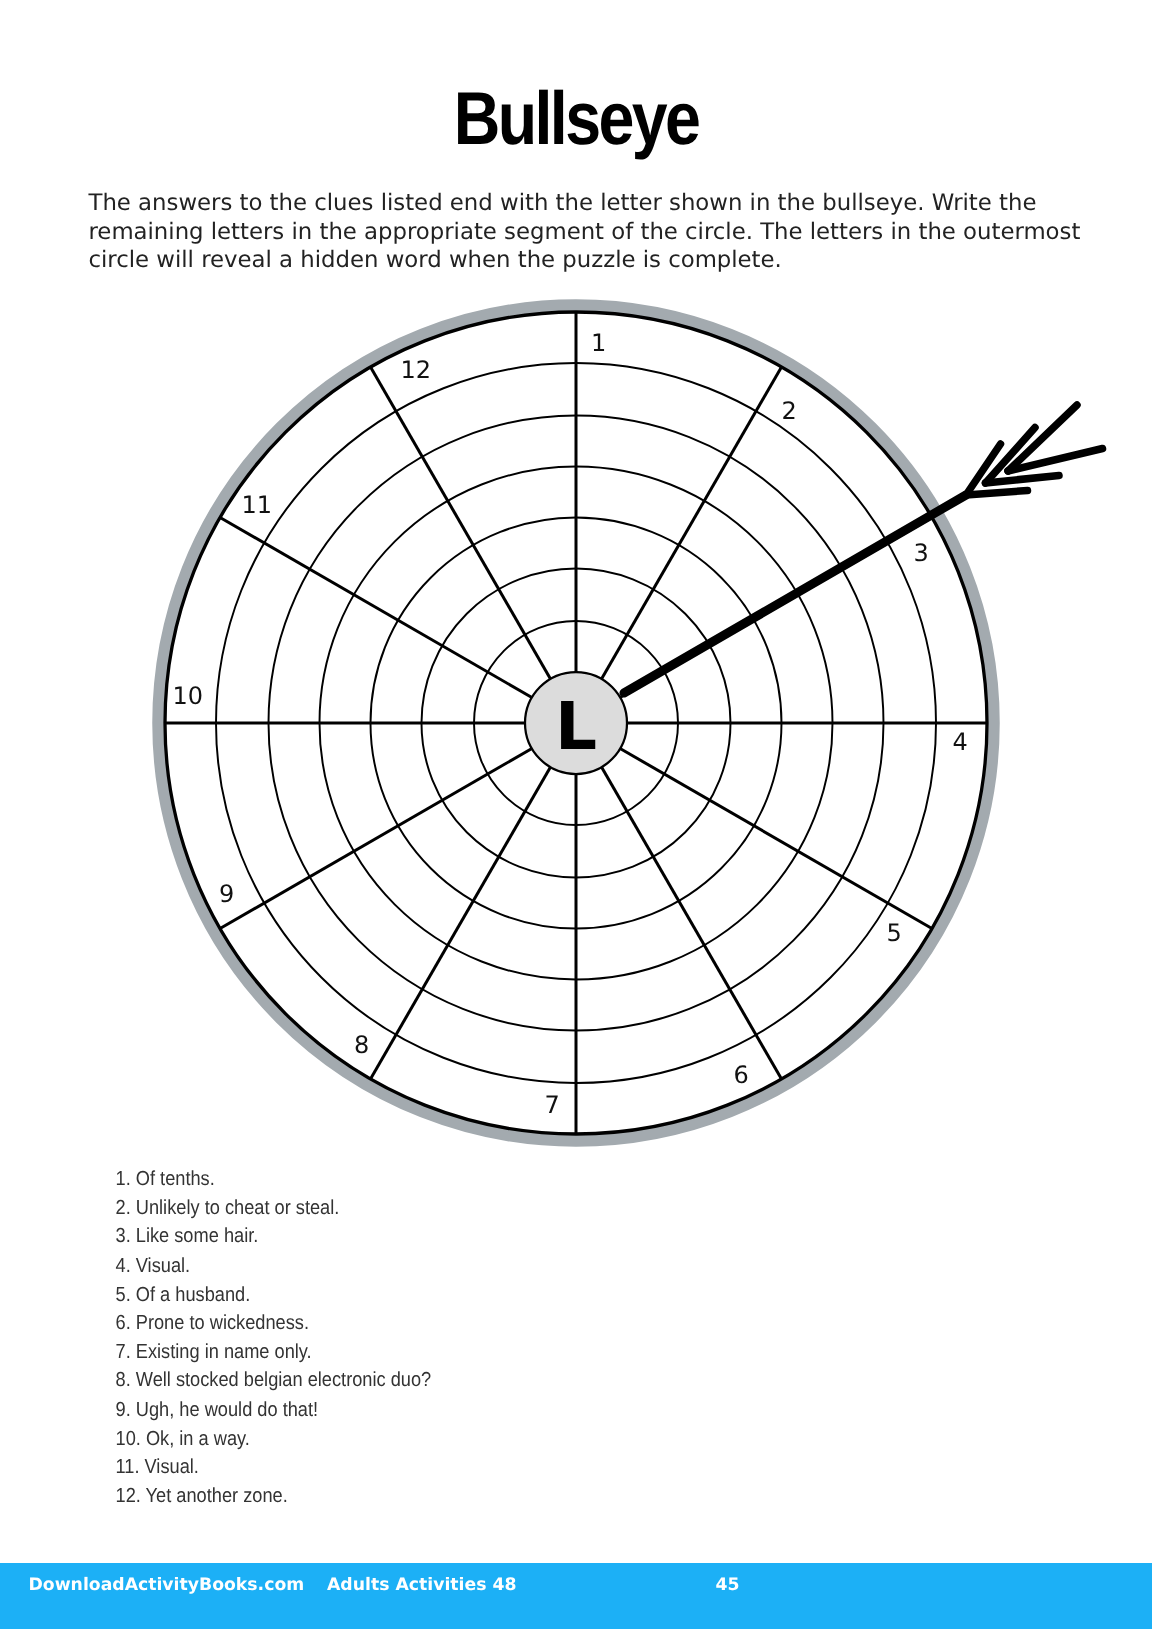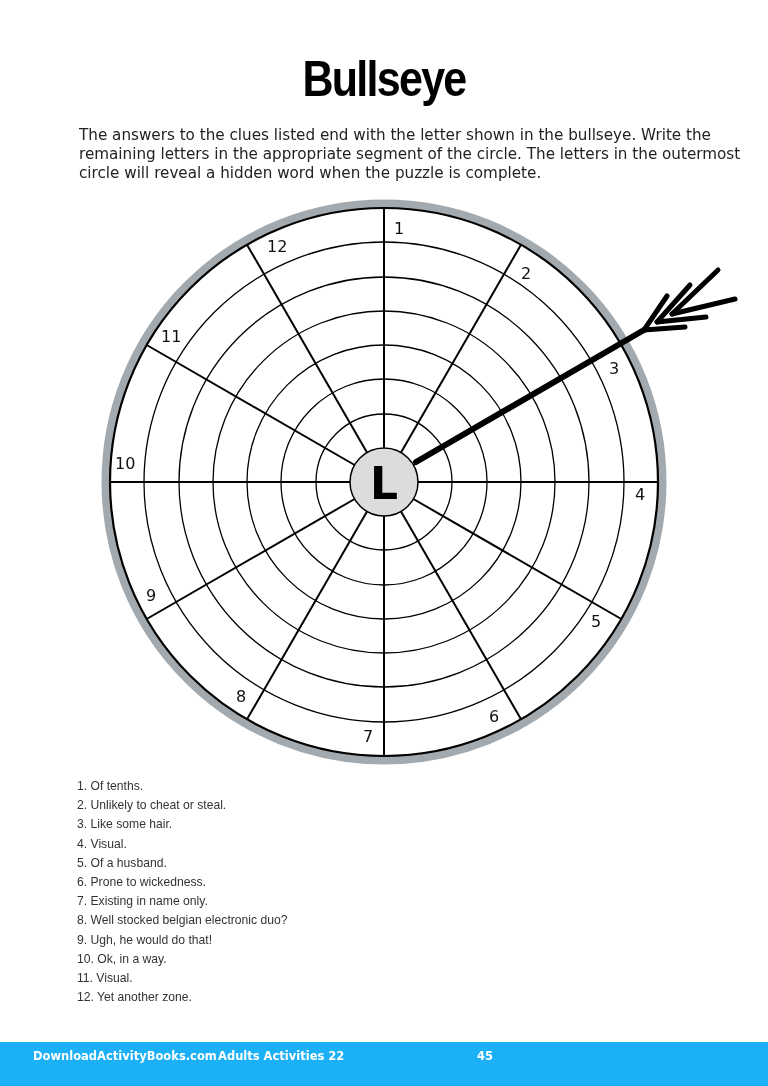--- a/index.html
+++ b/index.html
@@ -7,38 +7,38 @@
       width: 768px; height: 1086px; position: relative; overflow: hidden;
       background: #ffffff; font-family: "DejaVu Sans", sans-serif; color: #1a1a1a;
     }
     .title {
       position: absolute; top: 50px; left: 0; width: 768px; text-align: center;
       font-family: "Liberation Sans", sans-serif; font-weight: bold; font-size: 50px;
       letter-spacing: -2px; transform: scaleX(0.86); transform-origin: center; color: #000;
     }
     .instructions {
       position: absolute; top: 126px; left: 59px; width: 680px;
-      font-family: "DejaVu Sans", sans-serif; font-size: 15.2px; line-height: 19px; color: #222; margin-left: 20px;
+      font-family: "DejaVu Sans", sans-serif; font-size: 15.2px; line-height: 19px; color: #222;
     }
     .board {
       position: absolute; left: 0; top: 0; width: 768px; height: 1086px;
     }
     .clues {
       position: absolute; top: 776px; left: 77px; margin: 0; padding: 0; list-style: none;
       font-family: "Liberation Sans", sans-serif; font-size: 13.5px; color: #333;
       transform: scaleX(0.9); transform-origin: left top;
     }
     .clues li { height: 19.2px; line-height: 19.2px; white-space: nowrap; }
     .footer {
       position: absolute; left: 0; top: 1042px; width: 768px; height: 44px;
       background: #1cb0f6; color: #ffffff;
       font-family: "DejaVu Sans", sans-serif; font-weight: bold; font-size: 11.5px;
     }
     .footer span { position: absolute; top: 7px; }
-    .footer .site { left: 33px; }
+    .footer .site { left: 19px; }
     .footer .book { left: 218px; }
     .footer .page { left: 477px; }
   </style>
 </head>
 <body>
 
 <div class="title">Bullseye</div>
 <div class="instructions">The answers to the clues listed end with the letter shown in the bullseye. Write the remaining letters in the appropriate segment of the circle. The letters in the outermost circle will reveal a hidden word when the puzzle is complete.</div>
 
 <svg class="board" viewBox="0 0 768 1086" xmlns="http://www.w3.org/2000/svg">
@@ -110,15 +110,15 @@
   <li>7. Existing in name only.</li>
   <li>8. Well stocked belgian electronic duo?</li>
   <li>9. Ugh, he would do that!</li>
   <li>10. Ok, in a way.</li>
   <li>11. Visual.</li>
   <li>12. Yet another zone.</li>
 </ol>
 
 <div class="footer">
   <span class="site">DownloadActivityBooks.com</span>
-  <span class="book">Adults Activities 22</span>
+  <span class="book">Adults Activities 48</span>
   <span class="page">45</span>
 </div>
 
 </body></html>

